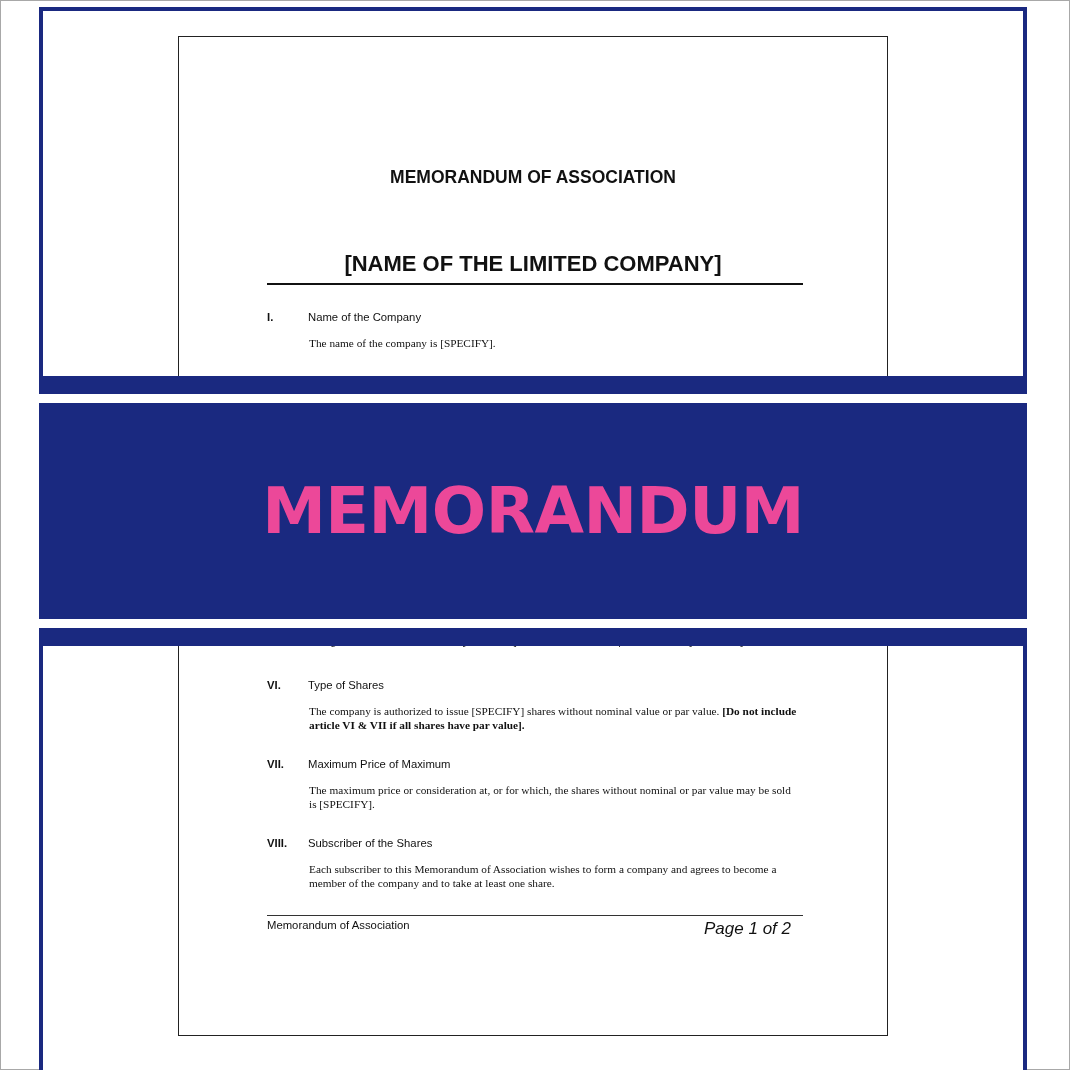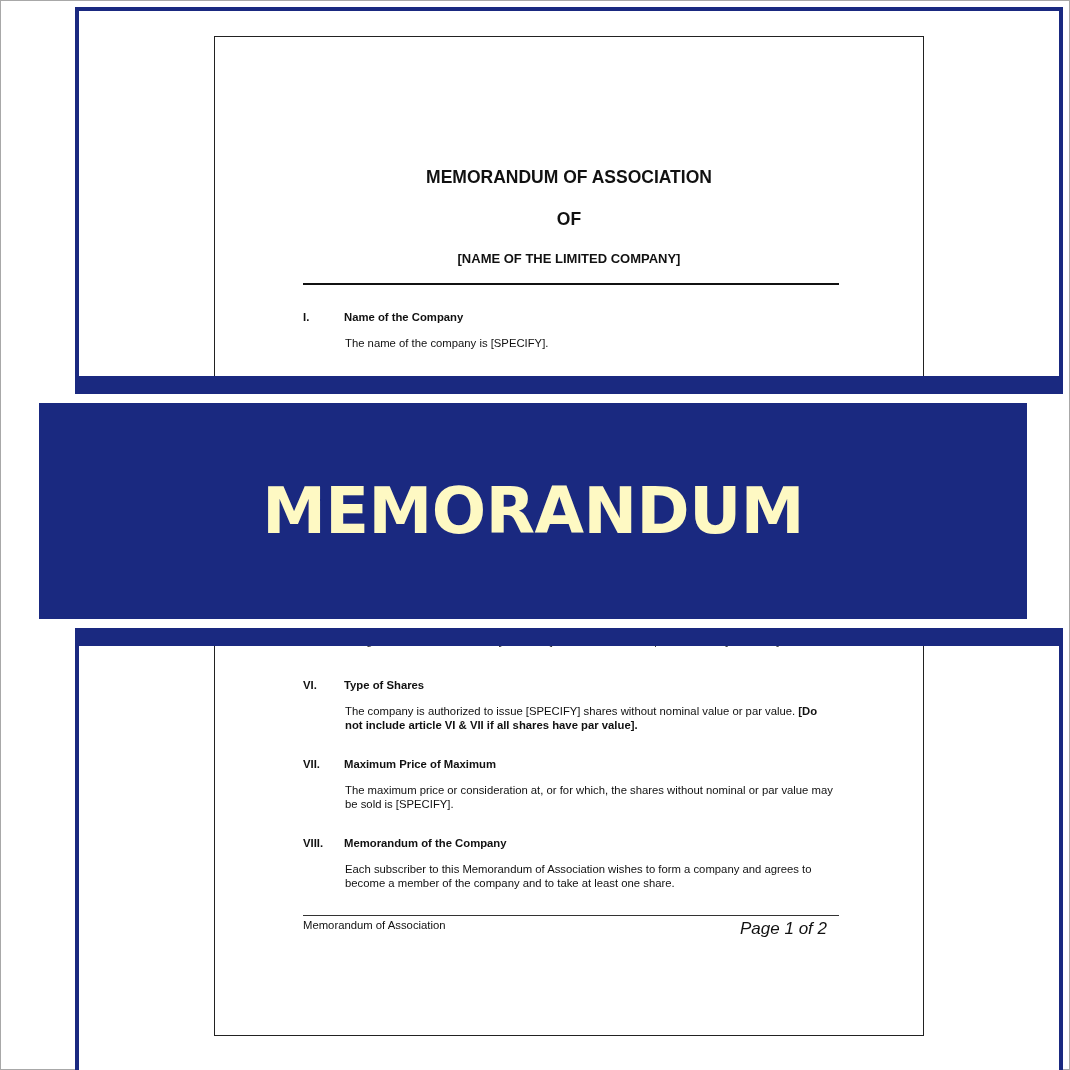--- a/index.html
+++ b/index.html
@@ -1,61 +1,60 @@
 <!DOCTYPE html>
 <html><head>
 <meta charset="utf-8">
 <style>
   html, body { margin: 0; padding: 0; background: #ffffff; }
   body { width: 1070px; height: 1070px; position: relative; overflow: hidden; }
   .outer { position: absolute; left: 0; top: 0; width: 1068px; height: 1068px; border: 1px solid #a8a8a8; background: #fff; }
 
-  .panel { position: absolute; left: 39px; width: 988px; background: #fff; overflow: hidden; box-sizing: border-box; margin-left: 36px; }
+  .panel { position: absolute; left: 39px; width: 988px; background: #fff; overflow: hidden; box-sizing: border-box; }
   .panel.top { top: 7px; height: 387px; border: 4px solid #1a2980; border-bottom: none; }
   .panel.top .band { position: absolute; left: -4px; right: -4px; bottom: 0; height: 18px; background: #1a2980; }
   .panel.bottom { top: 628px; height: 455px; border: 4px solid #1a2980; border-top: none; }
   .panel.bottom .band { position: absolute; left: -4px; right: -4px; top: 0; height: 18px; background: #1a2980; z-index: 2; }
 
   .page { position: absolute; left: 135px; width: 710px; background: #fff; border: 1.5px solid #222; box-sizing: border-box;
           font-family: "Liberation Sans", sans-serif; color: #111; }
   .panel.top .page { top: 25px; height: 1000px; }
   .panel.bottom .page { top: -592px; height: 1000px; }
 
   .title-block { position: absolute; left: 0; right: 0; text-align: center; font-weight: bold; }
   .t1 { top: 130px; font-size: 17.5px; }
   .t2 { top: 172px; font-size: 17.5px; }
-  .t3 { top: 214px; font-size: 13px; }
+  .t3 { top: 214px; font-size: 22px; }
   .rule { position: absolute; left: 88px; width: 536px; height: 2px; background: #111; top: 246px; }
 
   .sec { position: absolute; left: 88px; width: 540px; font-size: 11.3px; line-height: 13.5px; }
   .sec .num { position: absolute; left: 0; top: 0; font-weight: bold; width: 40px; }
-  .sec .head { position: absolute; left: 41px; top: 0; font-weight: bold; }
-  .sec .body { position: absolute; left: 42px; top: 26px; width: 490px; }
+  .sec .head { position: absolute; left: 41px; top: 0; font-weight: normal; }
+  .sec .body { position: absolute; left: 42px; top: 26px; width: 490px; font-family: Liberation Serif, serif; }
   .sec .body b { font-weight: bold; }
 
   .cutline { position: absolute; left: 130px; top: 598px; font-size: 11.3px; color: #333; white-space: nowrap; }
 
   .footer-rule { position: absolute; left: 88px; width: 536px; height: 1px; background: #333; top: 878px; }
   .footer-left { position: absolute; left: 88px; top: 882px; font-size: 11.3px; }
   .footer-right { position: absolute; right: 96px; top: 882px; font-size: 17px; font-style: italic; }
 
   .banner { position: absolute; left: 39px; top: 403px; width: 988px; height: 216px; background: #1a2980;
             display: flex; flex-direction: column; align-items: center; justify-content: center; }
-  .banner .line { color: #fef9c3; font-family: "DejaVu Sans", sans-serif; font-weight: bold; font-size: 64px;
+  .banner .line { color: #ec4899; font-family: "DejaVu Sans", sans-serif; font-weight: bold; font-size: 64px;
                   line-height: 86px; letter-spacing: -0.5px; text-align: center; white-space: nowrap; }
 </style>
 </head>
 <body>
 
 <div class="outer"></div>
 
 <div class="panel top">
   <div class="page">
     <div class="title-block t1">MEMORANDUM OF ASSOCIATION</div>
-    <div class="title-block t2">OF</div>
     <div class="title-block t3">[NAME OF THE LIMITED COMPANY]</div>
     <div class="rule"></div>
 
     <div class="sec" style="top:274px;">
       <span class="num">I.</span>
       <span class="head">Name of the Company</span>
       <div class="body">The name of the company is [SPECIFY].</div>
     </div>
   </div>
   <div class="band"></div>
@@ -77,21 +76,21 @@
     </div>
 
     <div class="sec" style="top:721px;">
       <span class="num">VII.</span>
       <span class="head">Maximum Price of Maximum</span>
       <div class="body">The maximum price or consideration at, or for which, the shares without nominal or par value may be sold is [SPECIFY].</div>
     </div>
 
     <div class="sec" style="top:800px;">
       <span class="num">VIII.</span>
-      <span class="head">Memorandum of the Company</span>
+      <span class="head">Subscriber of the Shares</span>
       <div class="body">Each subscriber to this Memorandum of Association wishes to form a company and agrees to become a member of the company and to take at least one share.</div>
     </div>
 
     <div class="footer-rule"></div>
     <div class="footer-left">Memorandum of Association</div>
     <div class="footer-right">Page 1 of 2</div>
   </div>
 </div>
 
 </body></html>

